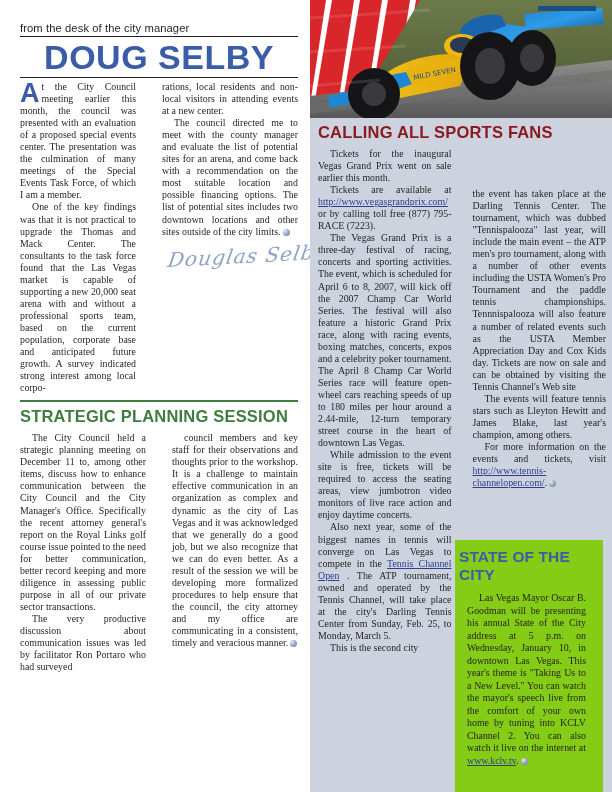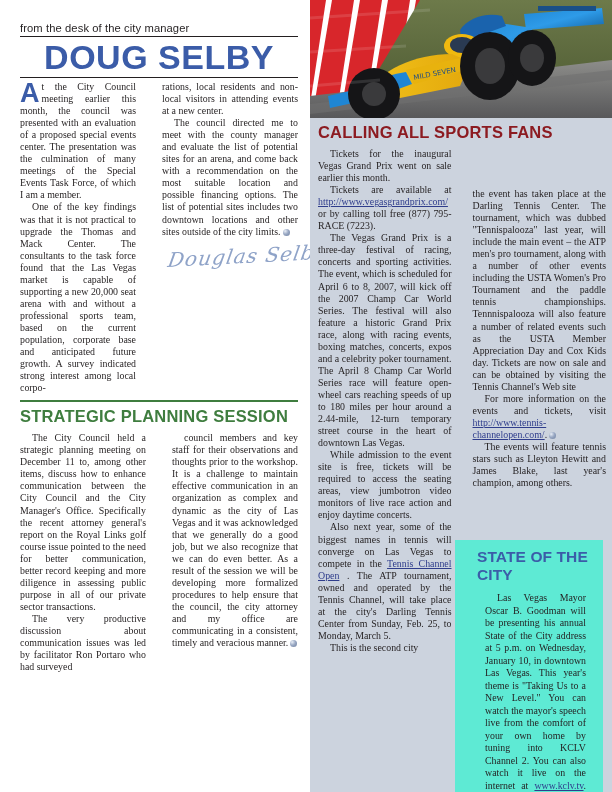--- a/index.html
+++ b/index.html
@@ -108,21 +108,21 @@
   .rcol{width:139px;}
   .rcol p{
     margin:0;font-size:9.9px;line-height:12.05px;
     text-align:justify;text-indent:12px;
   }
   .rcol p.noind{text-indent:0;margin-top:40px;}
   a.lnk{color:#2f3d8c;text-decoration:underline;}
 
   .yellowbox{
     position:absolute;left:455px;top:540px;width:148px;height:252px;
-    background:#5eead4;box-sizing:border-box;padding:8px 9px 0 22px;
+    background:#84cc16;box-sizing:border-box;padding:8px 9px 0 4px;
   }
   .yellowbox .yhead{
     font-family:"Liberation Sans", sans-serif;
     font-weight:bold;font-size:15.5px;color:#3b5ca8;
     letter-spacing:.1px;margin-bottom:5px;
   }
   .yellowbox p{
     margin:8px;font-size:9.9px;line-height:12.5px;
     text-align:justify;text-indent:12px;
   }
@@ -252,22 +252,22 @@
       <div class="rcol">
         <p>Tickets for the inaugural Vegas Grand Prix went on sale earlier this month.</p>
         <p><span>Tickets are available at </span><a class="lnk" href="#">http://www.vegasgrandprix.com/</a><span> or by calling toll free (877) 795-RACE (7223).</span></p>
         <p>The Vegas Grand Prix is a three-day festival of racing, concerts and sporting activities. The event, which is scheduled for April 6 to 8, 2007, will kick off the 2007 Champ Car World Series. The festival will also feature a historic Grand Prix race, along with racing events, boxing matches, concerts, expos and a celebrity poker tournament. The April 8 Champ Car World Series race will feature open-wheel cars reaching speeds of up to 180 miles per hour  around a 2.44-mile, 12-turn temporary street course in the heart of downtown Las Vegas.</p>
         <p>While admission to the event site is free, tickets will be required to access the seating areas, view jumbotron video monitors of live race action and enjoy daytime concerts.</p>
         <p><span>Also next year, some of the biggest names in tennis will converge on Las Vegas to compete in the </span><a class="lnk" href="#">Tennis Channel Open</a><span> . The ATP tournament, owned and operated by the Tennis Channel, will take place at the city's Darling Tennis Center from Sunday, Feb. 25, to Monday, March 5.</span></p>
         <p>This is the second city</p>
       </div>
       <div class="rcol">
         <p class="noind">the event has taken place at the Darling Tennis Center. The tournament, which was dubbed "Tennispalooza" last year, will include the main event – the ATP men's pro tournament, along with a number of other events including the USTA Women's Pro Tournament and the paddle tennis championships. Tennnispalooza will also feature a number of related events such as the USTA Member Appreciation Day and Cox Kids day. Tickets are now on sale and can be obtained by visiting the Tennis Channel's Web site</p>
+        <p>The events will feature tennis stars such as Lleyton Hewitt and James Blake, last year's champion, among others.</p>
         <p><span>For more information on the events and tickets, visit </span><a class="lnk" href="#">http://www.tennis-channelopen.com/</a><span>.</span><span class="endmark"></span></p>
-        <p>The events will feature tennis stars such as Lleyton Hewitt and James Blake, last year's champion, among others.</p>
       </div>
     </div>
   </div>
 
   <div class="yellowbox">
     <div class="yhead">STATE OF THE CITY</div>
     <p><span>Las Vegas Mayor Oscar B. Goodman will be presenting his annual State of the City address at 5 p.m. on Wednesday, January 10, in downtown Las Vegas. This year's theme is "Taking Us to a New Level." You can watch the mayor's speech live from the comfort of your own home by tuning into KCLV Channel 2. You can also watch it live on the internet at </span><a class="lnk" href="#">www.kclv.tv</a><span>.</span><span class="endmark"></span></p>
   </div>
 
 </div>

